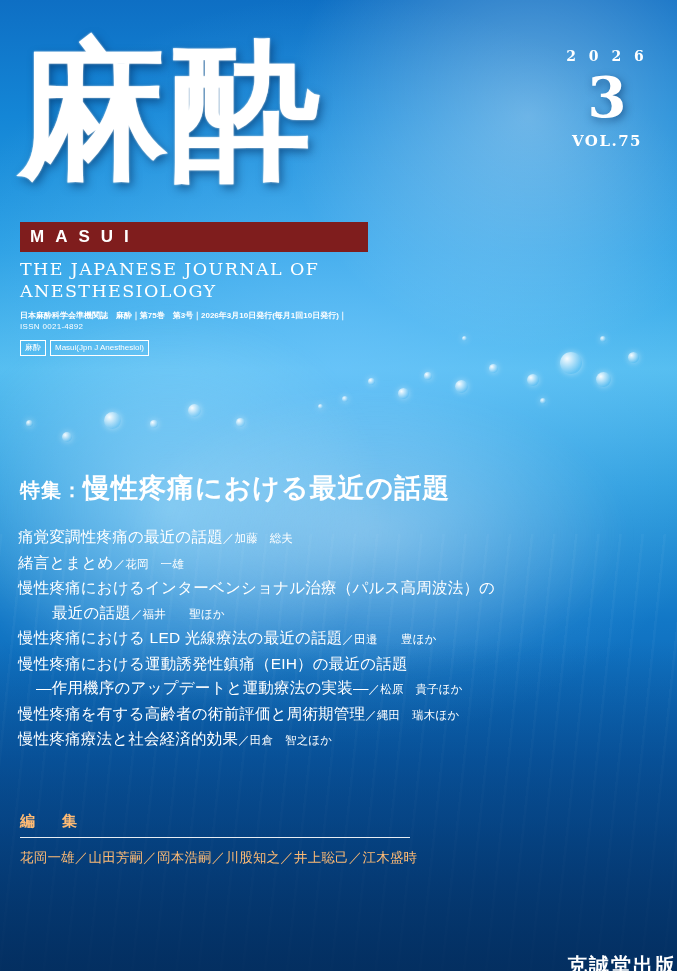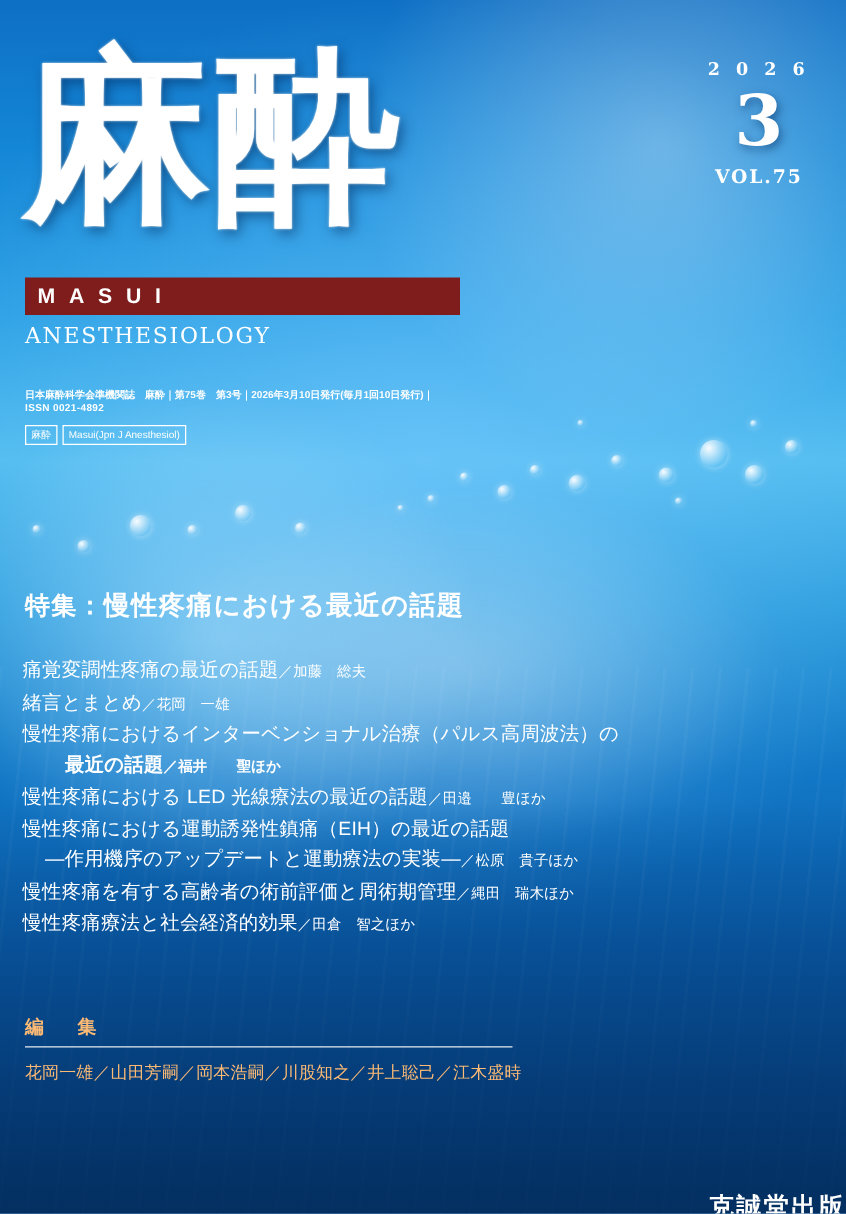--- a/index.html
+++ b/index.html
@@ -121,21 +121,21 @@
   .issue-meta {
     position: absolute;
     left: 20px;
     top: 310px;
     width: 420px;
     color: #ffffff;
     font-size: 8px;
     line-height: 11px;
     font-weight: bold;
   }
-  .issue-meta .issn { font-weight: bold; letter-spacing: .3px; }
+  .issue-meta .issn { font-weight: normal; letter-spacing: .3px; }
   .meta-boxes {
     position: absolute;
     left: 20px;
     top: 340px;
     display: flex;
     gap: 4px;
   }
   .meta-boxes .mb {
     border: 1px solid #ffffff;
     color: #ffffff;
@@ -182,42 +182,42 @@
     top: 470px;
     color: #ffffff;
     white-space: nowrap;
   }
   .feature .label {
     font-size: 20px;
     font-weight: bold;
     letter-spacing: 1px;
   }
   .feature .ftitle {
-    font-size: 21px;
+    font-size: 27px;
     font-weight: bold;
     letter-spacing: 1px;
   }
 
   .toc {
     position: absolute;
     left: 18px;
     top: 525px;
     width: 630px;
     color: #ffffff;
   }
   .toc .entry {
     font-size: 15.5px;
     line-height: 24.5px;
     letter-spacing: .2px;
     white-space: nowrap;
   }
   .toc .entry .author {
     font-size: 11.5px;
   }
-  .toc .entry.indent1 { padding-left: 34px; font-weight: bold; }
+  .toc .entry.indent1 { padding-left: 34px; }
   .toc .entry.indent2 { padding-left: 18px; }
 
   
   .editors {
     position: absolute;
     left: 20px;
     top: 812px;
     width: 400px;
     color: #fdba74;
   }
@@ -284,20 +284,21 @@
     <div class="bub sm" style="left:540px; top:398px; width:6px; height:6px;"></div>
   </div>
 
   <div class="title-kanji">麻酔</div>
 
   <div class="masui-bar">
     <span>MASUI</span>
   </div>
 
   <div class="eng-title">
+    <div>THE JAPANESE JOURNAL OF</div>
     <div>ANESTHESIOLOGY</div>
   </div>
 
   <div class="issue-meta">
     <div>日本麻酔科学会準機関誌　麻酔｜第75巻　第3号｜2026年3月10日発行(毎月1回10日発行)｜</div>
     <div class="issn">ISSN 0021-4892</div>
   </div>
 
   <div class="meta-boxes">
     <div class="mb">麻酔</div>

